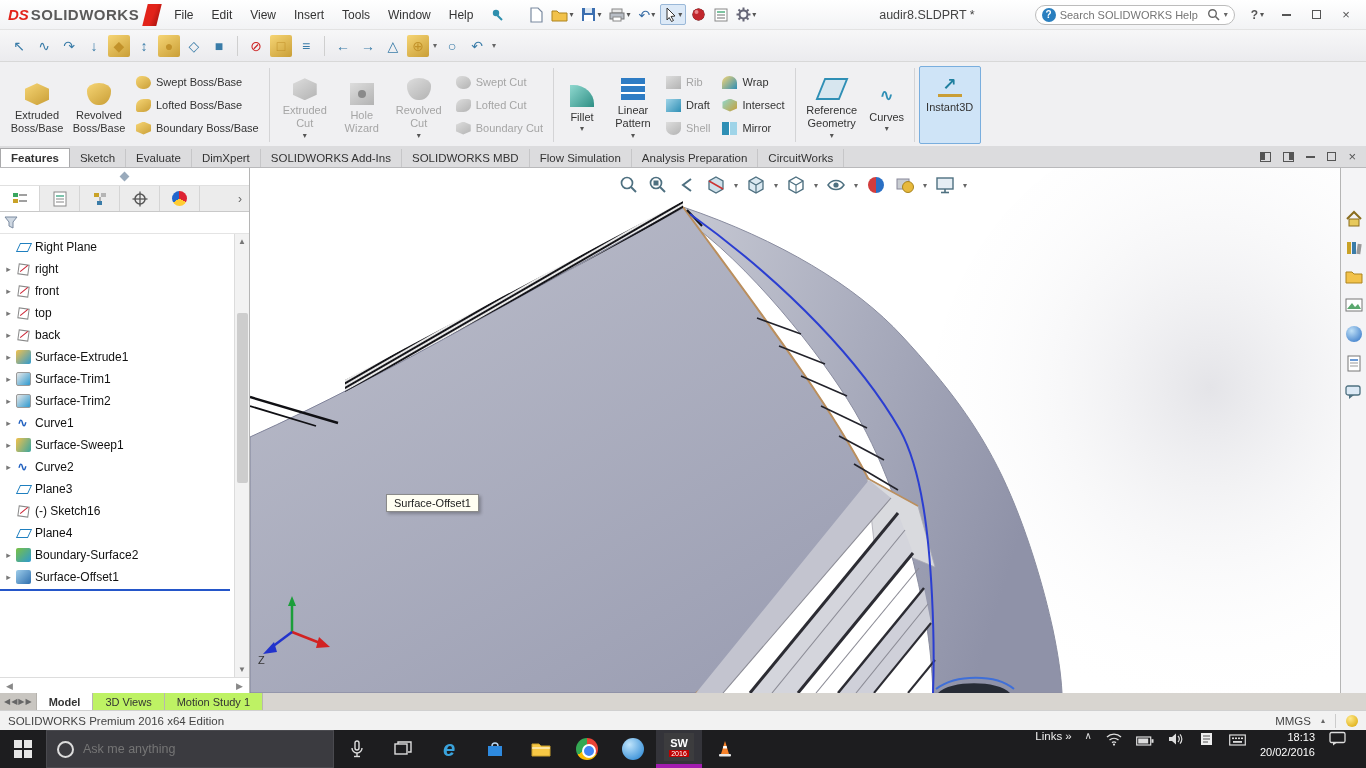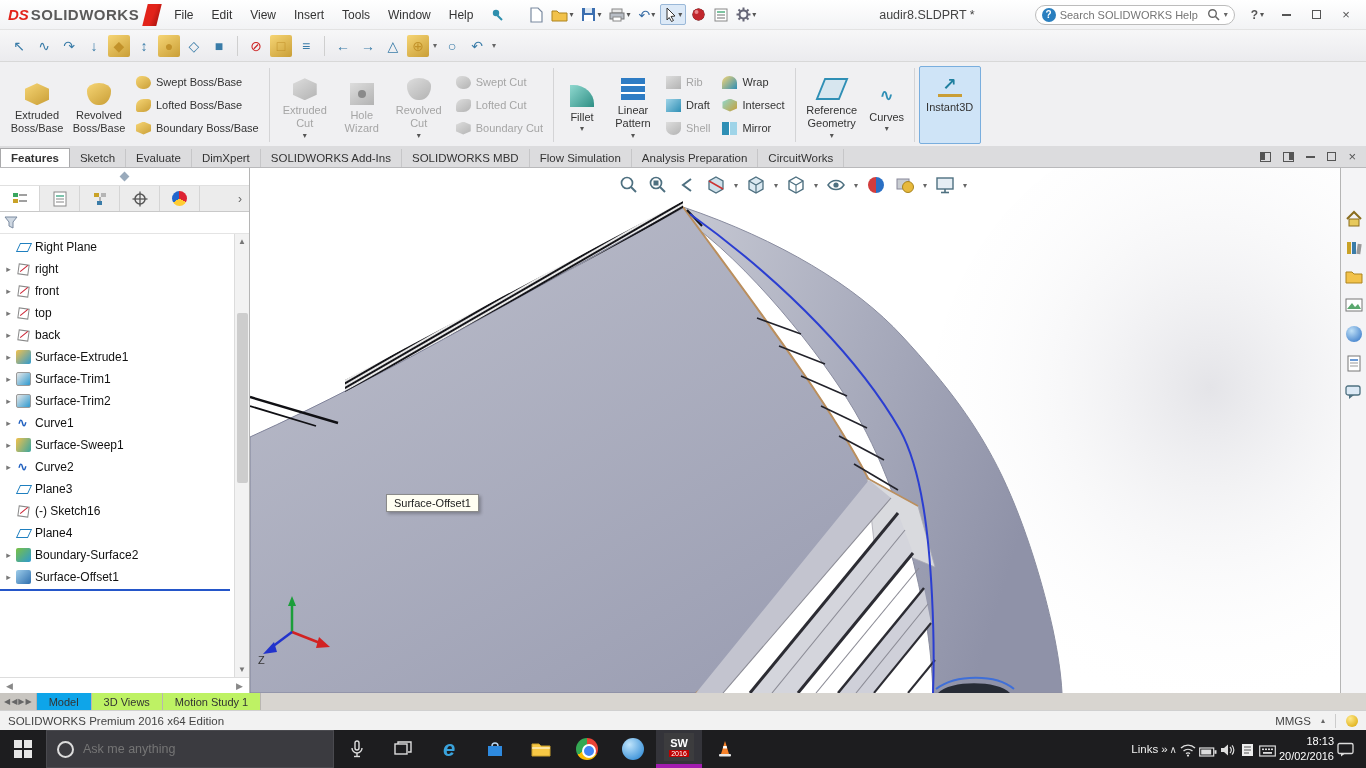--- a/index.html
+++ b/index.html
@@ -122,21 +122,21 @@
 
   
   #taskpane{width:26px;height:525px;background:#f4f4f6;border-left:1px solid #b5b5b5;display:flex;flex-direction:column;align-items:center;padding-top:40px;gap:9px;flex:none}
   .tpic{width:20px;height:20px;display:flex;align-items:center;justify-content:center}
 
   
   #modeltabs{left:0;top:693px;width:1366px;height:17px;background:#d8d5d0;display:flex;align-items:stretch;font-size:11px}
   .mnav{display:flex;align-items:center;gap:1px;padding:0 4px;color:#666;font-size:8px;background:#c9c6c1;border-right:1px solid #b5b2ad}
   .mtab{display:flex;align-items:center;padding:0 12px;border-right:1px solid #b9b6b1;color:#333;background:#cBC8c3}
   .mtab{background:#bef264}
-  .mtab.active{background:#0ea5e9;font-weight:normal}
+  .mtab.active{background:#ffffff;font-weight:bold}
 
   
   #statusbar{left:0;top:710px;width:1366px;height:20px;background:#f2f2f2;border-top:1px solid #d0d0d0;display:flex;align-items:center;font-size:11.5px;color:#444;padding:0 8px}
   #statusbar .right{margin-left:auto;display:flex;align-items:center;gap:10px}
   .unitchev{font-size:8px;color:#666}
   .statball{width:12px;height:12px;border-radius:50%;background:radial-gradient(circle at 35% 30%,#ffe98a,#d8a400)}
 
   
   #taskbar{left:0;top:730px;width:1366px;height:38px;background:#1d1d1f;display:flex;align-items:stretch;color:#eee}
   .tbbtn{width:46px;display:flex;align-items:center;justify-content:center}
@@ -145,21 +145,21 @@
   #cortana{width:288px;background:#3b3b40;display:flex;align-items:center;gap:9px;padding:0 10px;border:1px solid #4a4a4f}
   #cortana .ring{width:17px;height:17px;border:2px solid #dcdcdc;border-radius:50%;flex:none}
   #cortana input{background:transparent;border:none;outline:none;color:#cfcfcf;font-size:12.5px;flex:1;min-width:0}
   .chrome-ic{width:22px;height:22px;border-radius:50%;background:conic-gradient(#ea4335 0 33%,#fbbc05 33% 66%,#34a853 66% 100%);position:relative}
   .chrome-ic::after{content:"";position:absolute;left:6px;top:6px;width:10px;height:10px;border-radius:50%;background:#4285f4;border:2px solid #fff}
   .globe-ic{width:22px;height:22px;border-radius:50%;background:radial-gradient(circle at 34% 30%,#bfe4fb,#1d7fd0)}
   .swtile{width:30px;height:28px;background:#3c3c3e;display:flex;flex-direction:column;align-items:center;justify-content:center;line-height:1}
   .swtile .l1{color:#fff;font-weight:bold;font-size:11px}
   .swtile .l2{color:#fff;background:#c00000;font-size:7px;padding:0 2px;margin-top:1px}
   .tb-active{background:#34343a;border-bottom:4px solid #a21caf}
-  #tray{margin-left:auto;display:flex;align-items:center;gap:2px;padding-right:12px}
+  #tray{margin-left:auto;display:flex;align-items:flex-start;gap:13px;padding-right:20px}
   #tray .links{display:flex;align-items:center;gap:3px;font-size:11.5px;color:#eee}
   .trayic{width:18px;height:16px;display:flex;align-items:end;justify-content:center}
   #clock{font-size:11px;line-height:1.35;text-align:right;color:#fff;white-space:nowrap}
   .chev{font-size:10px;color:#ddd}
   svg{display:block}
 </style>
 </head>
 <body>
 
 <div id="menubar" class="abs">

